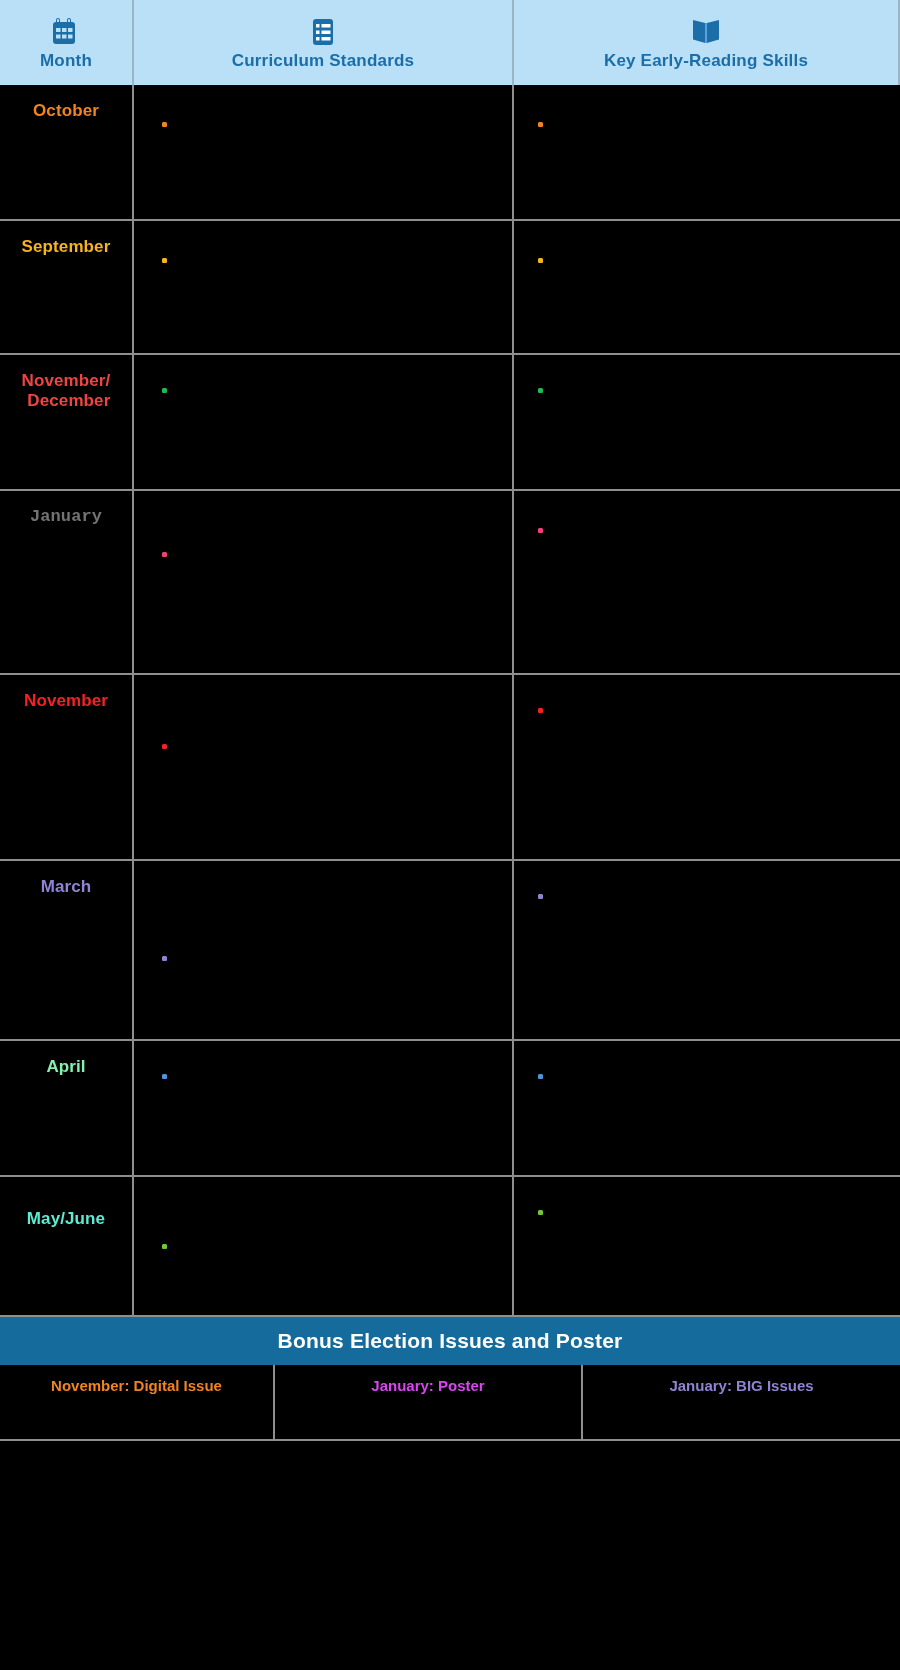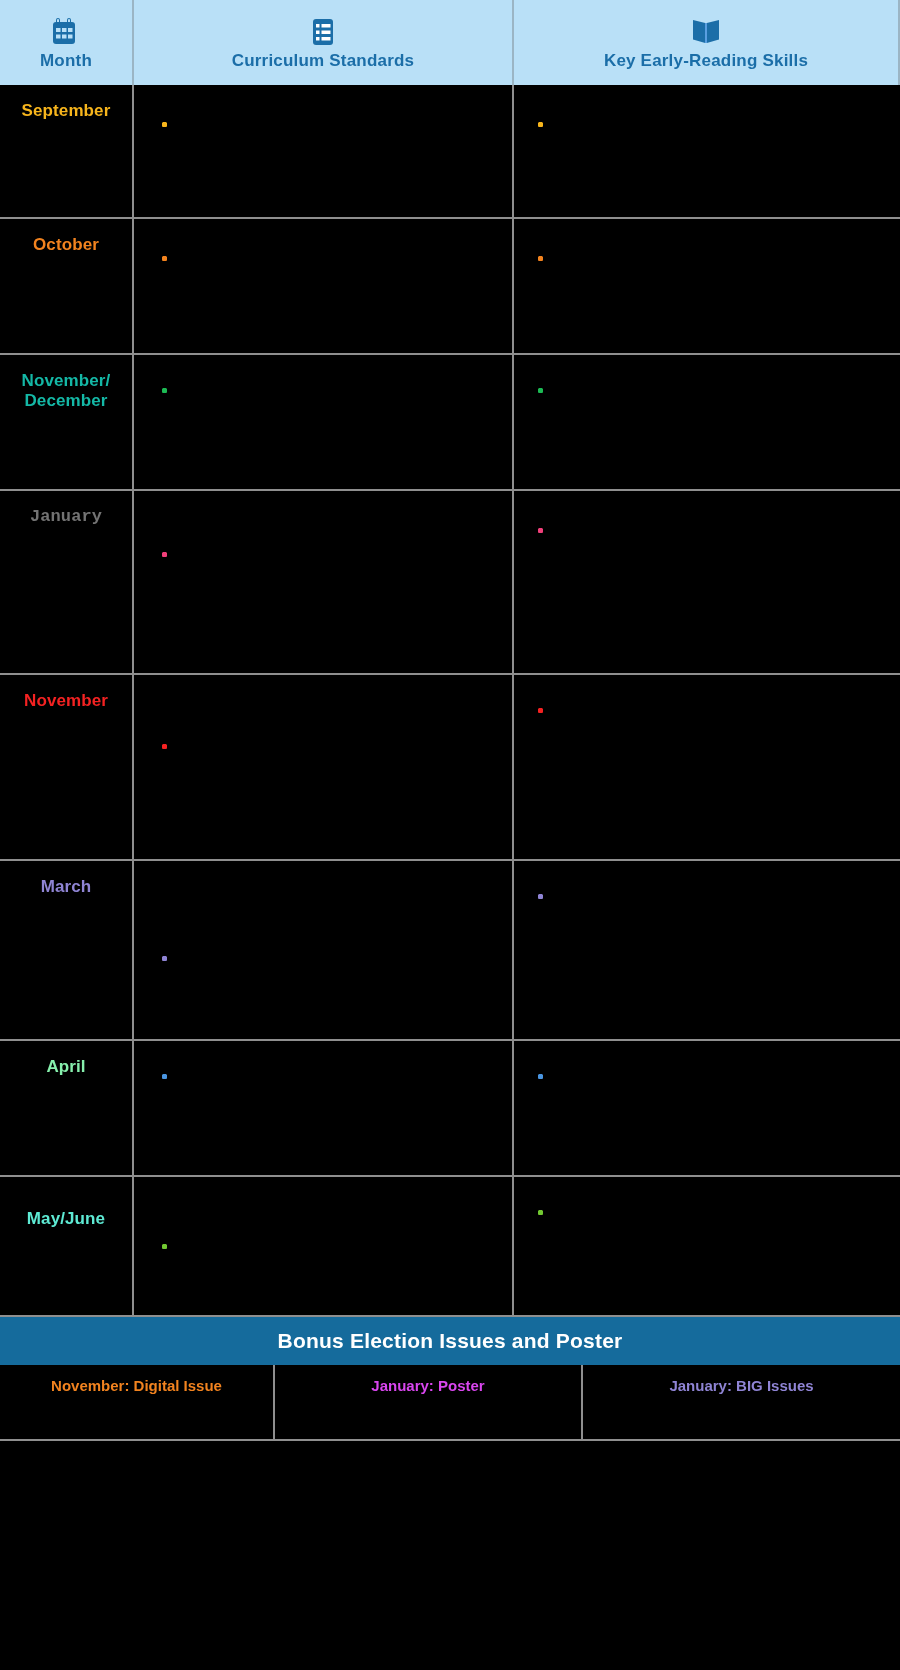--- a/index.html
+++ b/index.html
@@ -196,20 +196,41 @@
           <path d="M16.2 7 L16.2 27 L4 23.5 L4 4 Z" fill="#1b6ea8"></path>
           <path d="M17.8 7 L17.8 27 L30 23.5 L30 4 Z" fill="#1b6ea8"></path>
           <path d="M16.2 7 L16.2 27 L17.8 27 L17.8 7 Z" fill="#4a95e0"></path>
         </svg>
       </span>
       <span class="header-label">Key Early-Reading Skills</span>
     </div>
   </div>
 
   <div id="rows-container">
+      <div class="row" style="height: 136px;">
+        <div class="cell c-month">
+          <span class="month-name" style="color: rgb(242, 131, 31); white-space: pre-line;">October</span>
+        </div>
+        <div class="cell c-std">
+          <ul class="bullets" style="--bullet: #f2831f;">
+            <li style="margin-top: 0px;"></li>
+            <li style="margin-top: 18px;"></li>
+            <li style="margin-top: 18px;"></li>
+            <li style="margin-top: 18px;"></li>
+          </ul>
+        </div>
+        <div class="cell c-skill">
+          <ul class="bullets" style="--bullet: #f2831f;">
+            <li style="margin-top: 0px;"></li>
+            <li style="margin-top: 18px;"></li>
+            <li style="margin-top: 18px;"></li>
+            <li style="margin-top: 18px;"></li>
+          </ul>
+        </div>
+      </div>
       <div class="row" style="height: 134px;">
         <div class="cell c-month">
           <span class="month-name" style="color: rgb(247, 181, 28); white-space: pre-line;">September</span>
         </div>
         <div class="cell c-std">
           <ul class="bullets" style="--bullet: #f7b51c;">
             <li style="margin-top: 0px;"></li>
             <li style="margin-top: 18px;"></li>
             <li style="margin-top: 18px;"></li>
             <li style="margin-top: 18px;"></li>
@@ -219,42 +240,21 @@
           <ul class="bullets" style="--bullet: #f7b51c;">
             <li style="margin-top: 0px;"></li>
             <li style="margin-top: 18px;"></li>
             <li style="margin-top: 18px;"></li>
             <li style="margin-top: 18px;"></li>
           </ul>
         </div>
       </div>
       <div class="row" style="height: 136px;">
         <div class="cell c-month">
-          <span class="month-name" style="color: rgb(242, 131, 31); white-space: pre-line;">October</span>
-        </div>
-        <div class="cell c-std">
-          <ul class="bullets" style="--bullet: #f2831f;">
-            <li style="margin-top: 0px;"></li>
-            <li style="margin-top: 18px;"></li>
-            <li style="margin-top: 18px;"></li>
-            <li style="margin-top: 18px;"></li>
-          </ul>
-        </div>
-        <div class="cell c-skill">
-          <ul class="bullets" style="--bullet: #f2831f;">
-            <li style="margin-top: 0px;"></li>
-            <li style="margin-top: 18px;"></li>
-            <li style="margin-top: 18px;"></li>
-            <li style="margin-top: 18px;"></li>
-          </ul>
-        </div>
-      </div>
-      <div class="row" style="height: 136px;">
-        <div class="cell c-month">
-          <span class="month-name" style="color: #14b8a6; white-space: pre-line;">November/
+          <span class="month-name" style="color: #ef4444; white-space: pre-line; text-align: right;">November/
 December</span>
         </div>
         <div class="cell c-std">
           <ul class="bullets" style="--bullet: #1db954;">
             <li style="margin-top: 0px;"></li>
             <li style="margin-top: 14px;"></li>
             <li style="margin-top: 14px;"></li>
             <li style="margin-top: 14px;"></li>
           </ul>
         </div>

